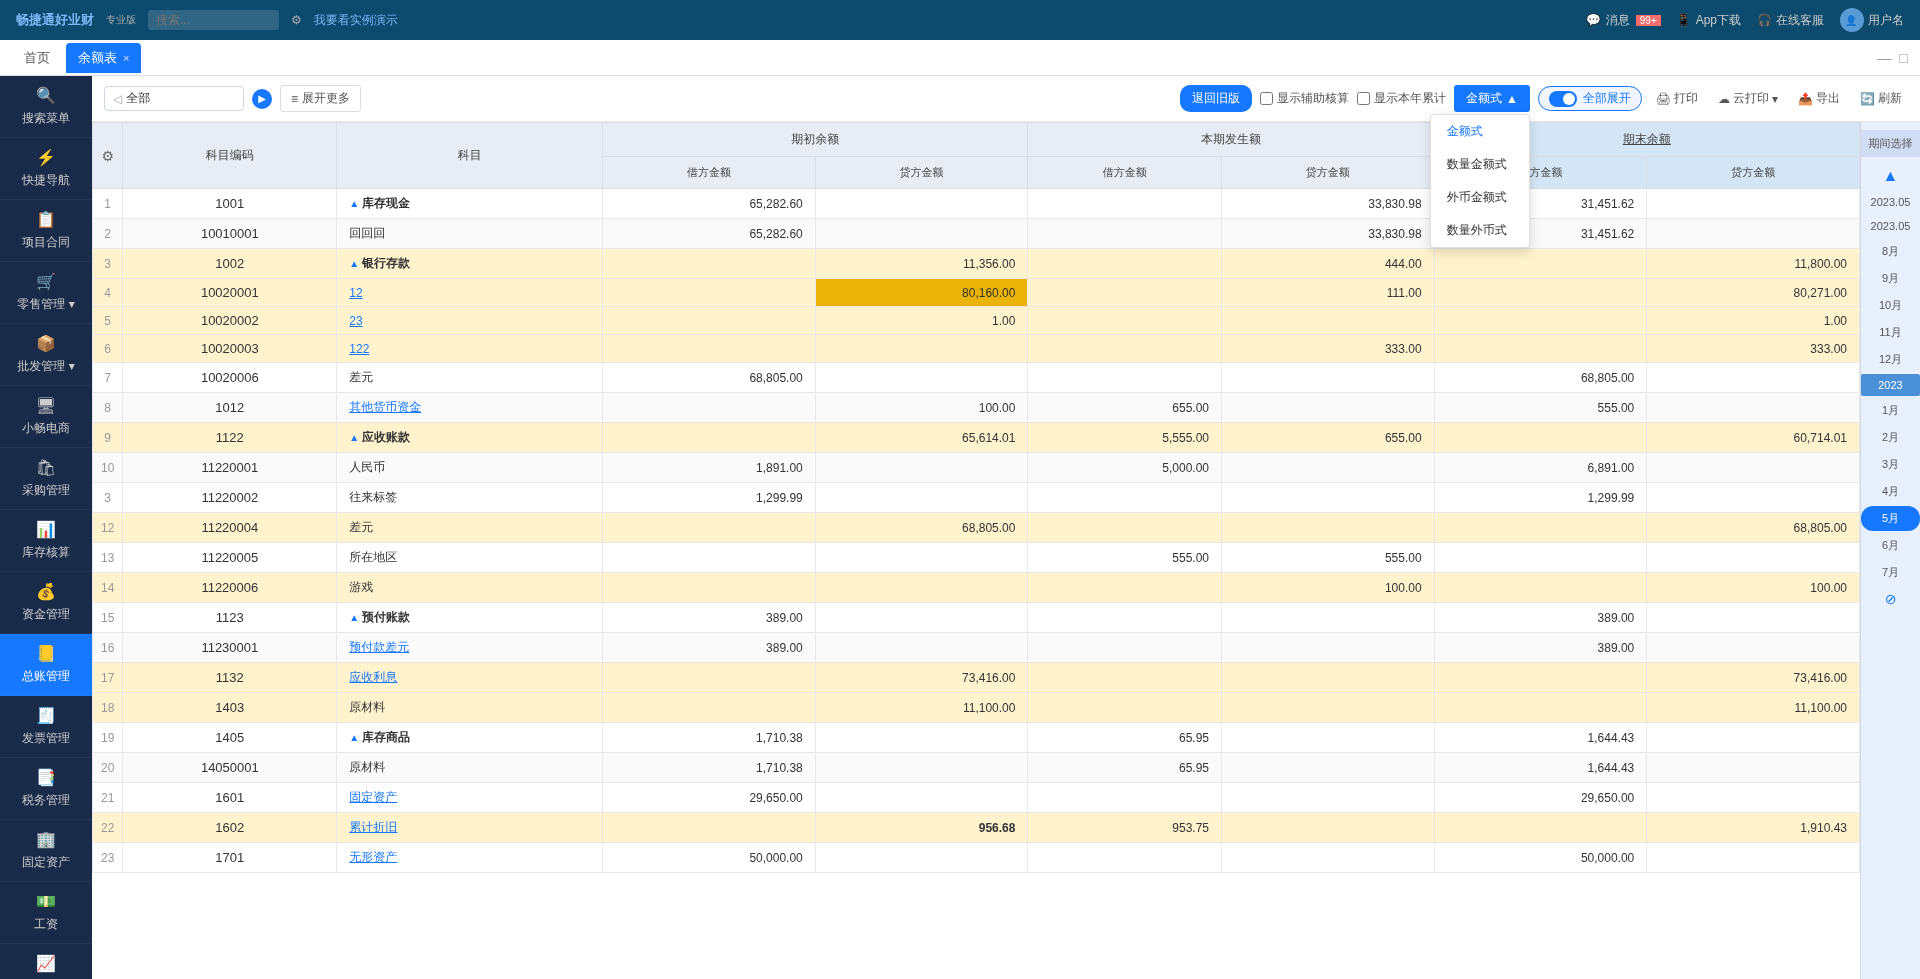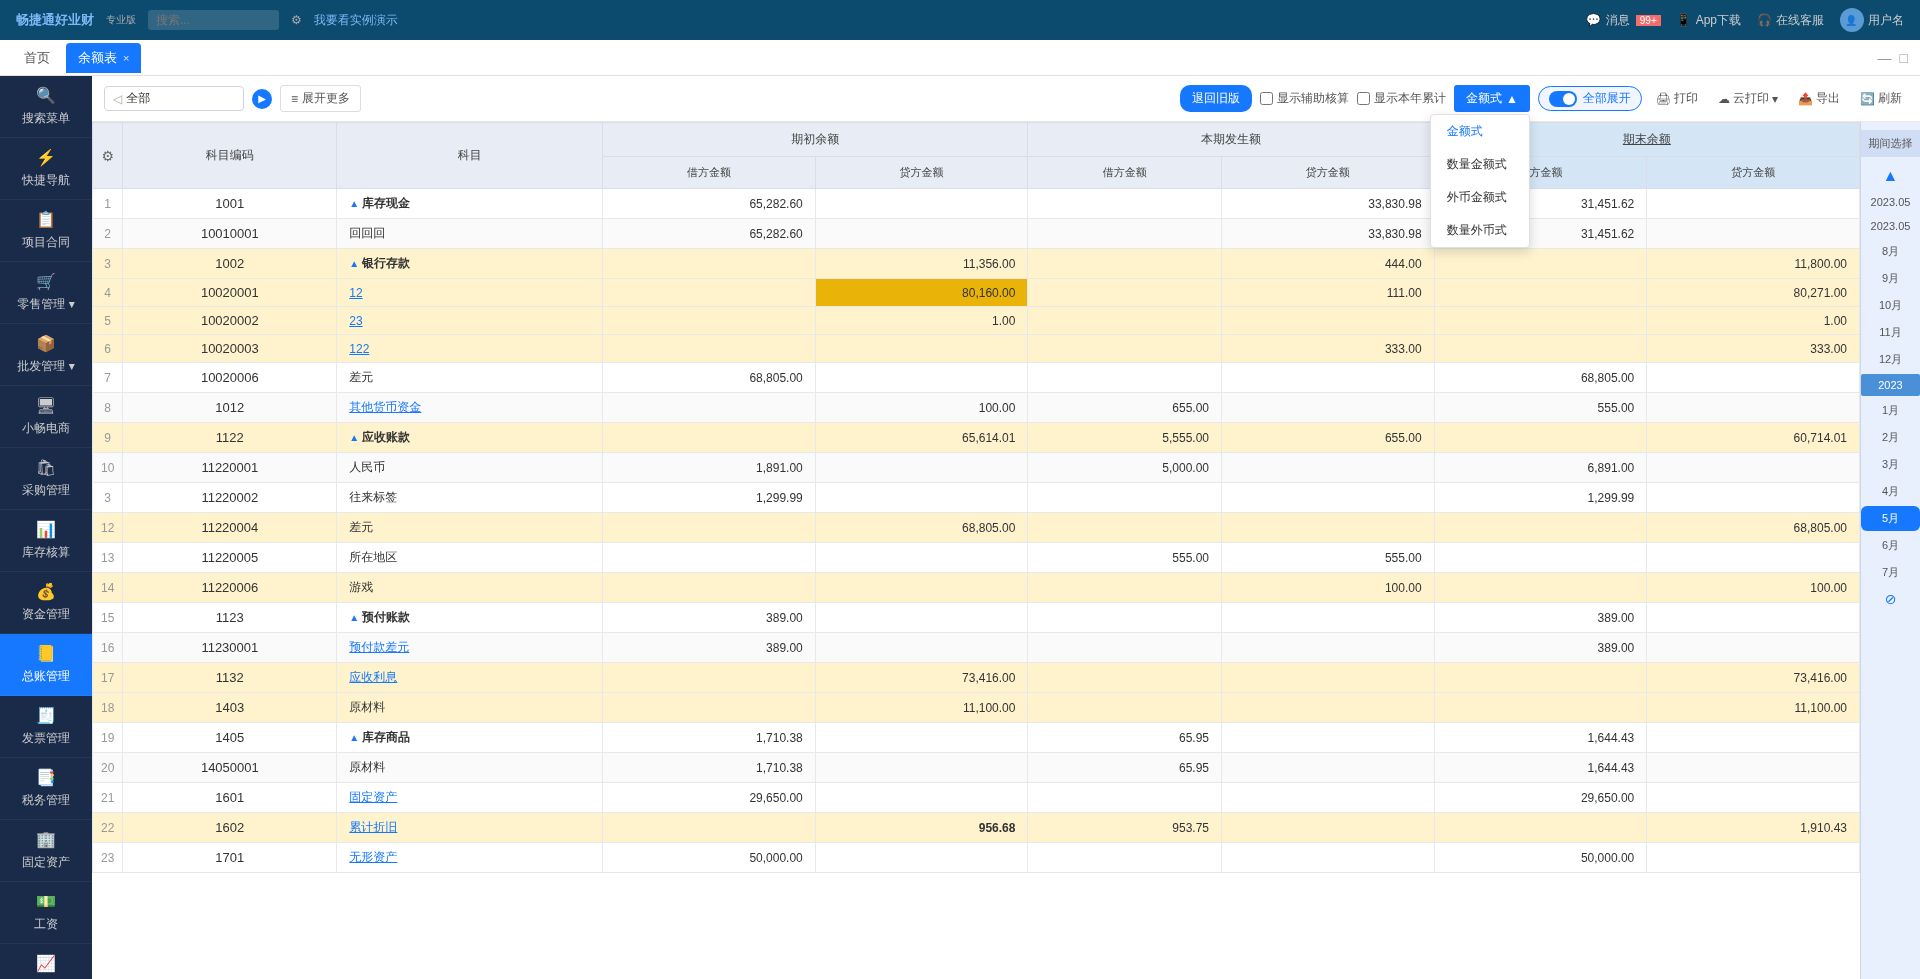--- a/index.html
+++ b/index.html
@@ -68,21 +68,21 @@
     .code-cell { font-size: 13px; }
     .subject-cell { text-align: left; padding-left: 12px; }
     .subject-link { color: #1677ff; text-decoration: underline; cursor: pointer; }
     .gear-icon { font-size: 14px; cursor: pointer; color: #666; }
     .amount-right { text-align: right; padding-right: 12px; }
 
     
     .right-panel { width: 60px; background: #e8f0fe; border-left: 1px solid #d0d8e8; display: flex; flex-direction: column; align-items: center; padding-top: 8px; gap: 2px; flex-shrink: 0; overflow-y: auto; }
     .period-header { font-size: 11px; color: #555; text-align: center; padding: 6px 4px; background: #d0ddf5; width: 100%; margin-bottom: 4px; }
     .period-item { font-size: 11px; color: #555; text-align: center; padding: 5px 4px; cursor: pointer; width: 100%; }
-    .period-item.active-period { background: #1677ff; color: #fff; border-radius: 6px; }
+    .period-item.active-period { background: #1677ff; color: #fff; border-radius: 12px; }
     .period-item.current-year { background: #4a90d9; color: #fff; border-radius: 2px; }
     .period-arrow { color: #1677ff; cursor: pointer; font-size: 16px; text-align: center; padding: 4px; width: 100%; }
     .period-collapse { color: #1677ff; cursor: pointer; text-align: center; font-size: 14px; padding: 4px; width: 100%; }
 
     .header-sub { font-size: 11px; }
   </style>
 </head>
 <body>
 
 <div class="top-bar">

